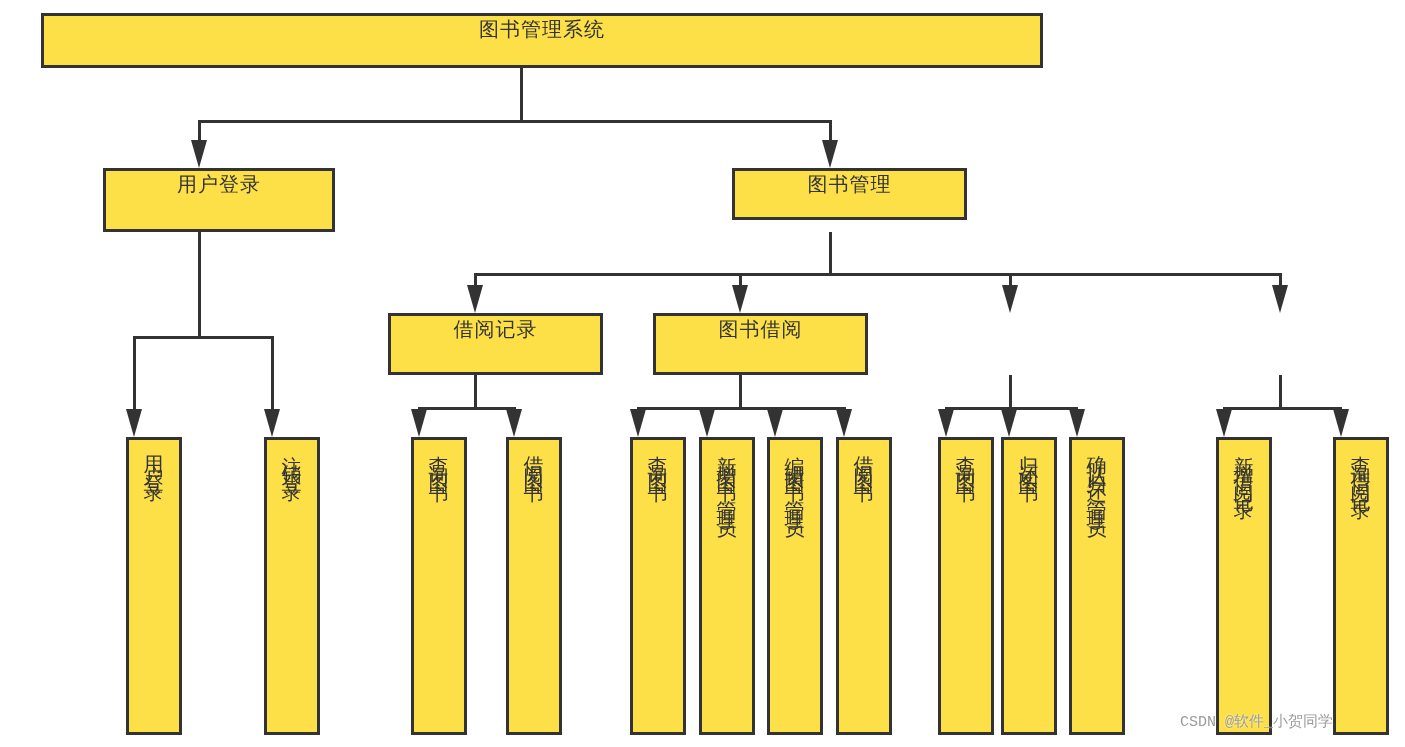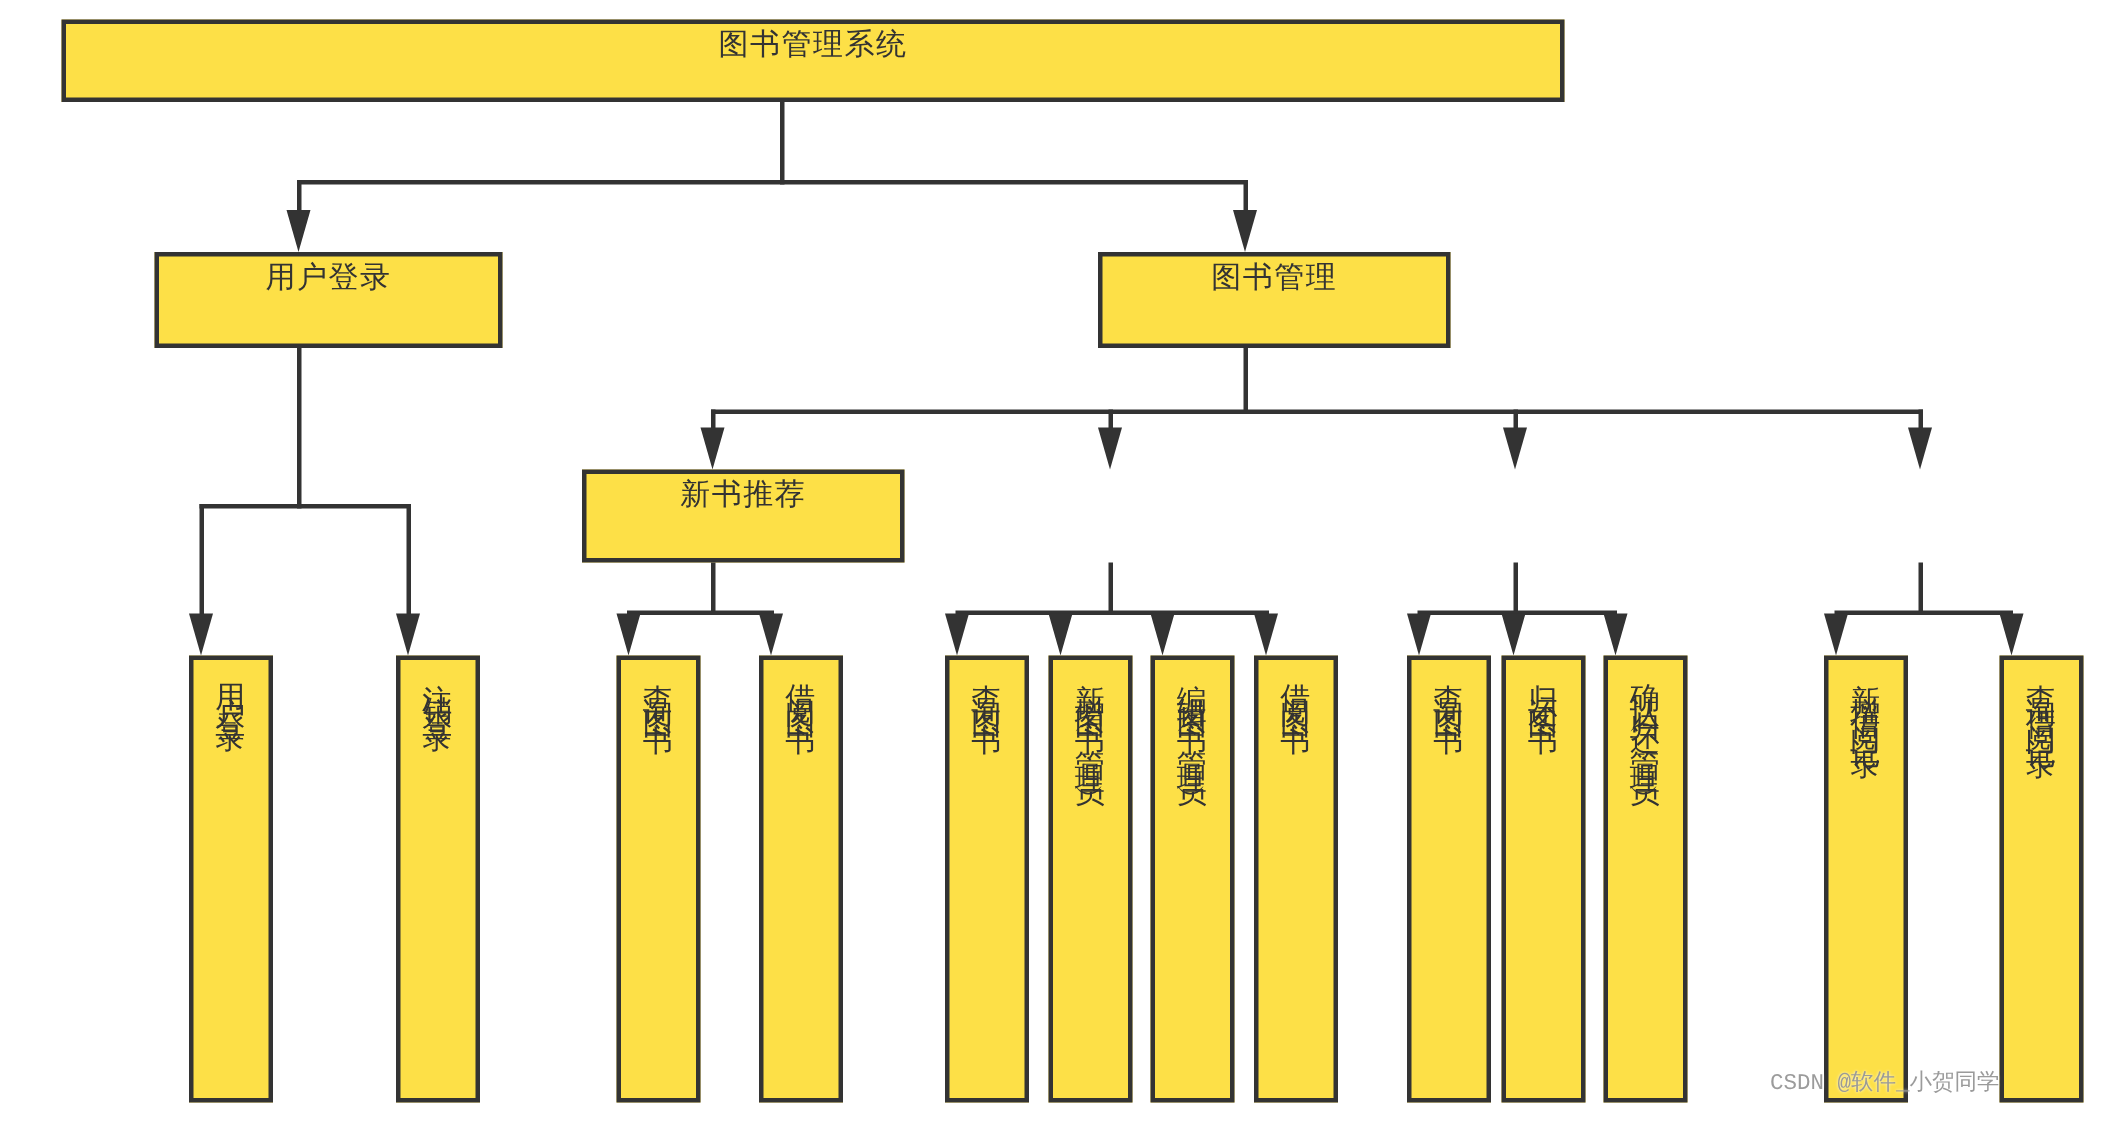--- a/index.html
+++ b/index.html
@@ -62,21 +62,21 @@
   <div class="vl" style="left:520px;top:68px;height:55px;"></div>
   <div class="hl" style="left:198px;top:120px;width:634px;"></div>
   <div class="vl" style="left:198px;top:120px;height:24px;"></div>
   <div class="arr" style="left:191px;top:140px;"></div>
   <div class="vl" style="left:829px;top:120px;height:24px;"></div>
   <div class="arr" style="left:822px;top:140px;"></div>
 
   <div class="box" style="left:83px;top:168px;width:232px;height:64px;">
     <span>用户登录</span>
   </div>
-  <div class="box" style="left:712px;top:168px;width:235px;height:64px;">
+  <div class="box" style="left:712px;top:168px;width:235px;height:52px;">
     <span>图书管理</span>
   </div>
 
   <div class="vl" style="left:198px;top:232px;height:107px;"></div>
   <div class="hl" style="left:133px;top:336px;width:141px;"></div>
   <div class="vl" style="left:133px;top:336px;height:76px;"></div>
   <div class="arr" style="left:126px;top:409px;"></div>
   <div class="vl" style="left:271px;top:336px;height:76px;"></div>
   <div class="arr" style="left:264px;top:409px;"></div>
 
@@ -85,21 +85,24 @@
   <div class="vl" style="left:474px;top:273px;height:16px;"></div>
   <div class="arr" style="left:467px;top:285px;"></div>
   <div class="vl" style="left:739px;top:273px;height:16px;"></div>
   <div class="arr" style="left:732px;top:285px;"></div>
   <div class="vl" style="left:1009px;top:273px;height:16px;"></div>
   <div class="arr" style="left:1002px;top:285px;"></div>
   <div class="vl" style="left:1279px;top:273px;height:16px;"></div>
   <div class="arr" style="left:1272px;top:285px;"></div>
 
   <div class="box" style="left:368px;top:313px;width:215px;height:62px;">
-    <span>新书推荐</span>
+    <span>借阅记录</span>
+  </div>
+  <div class="box" style="left:633px;top:313px;width:215px;height:62px;">
+    <span>图书借阅</span>
   </div>
 
   <div class="vl" style="left:474px;top:375px;height:35px;"></div>
   <div class="hl" style="left:418px;top:407px;width:98px;"></div>
   <div class="arr" style="left:411px;top:409px;"></div>
   <div class="arr" style="left:506px;top:409px;"></div>
 
   <div class="vl" style="left:739px;top:375px;height:35px;"></div>
   <div class="hl" style="left:637px;top:407px;width:209px;"></div>
   <div class="arr" style="left:630px;top:409px;"></div>

